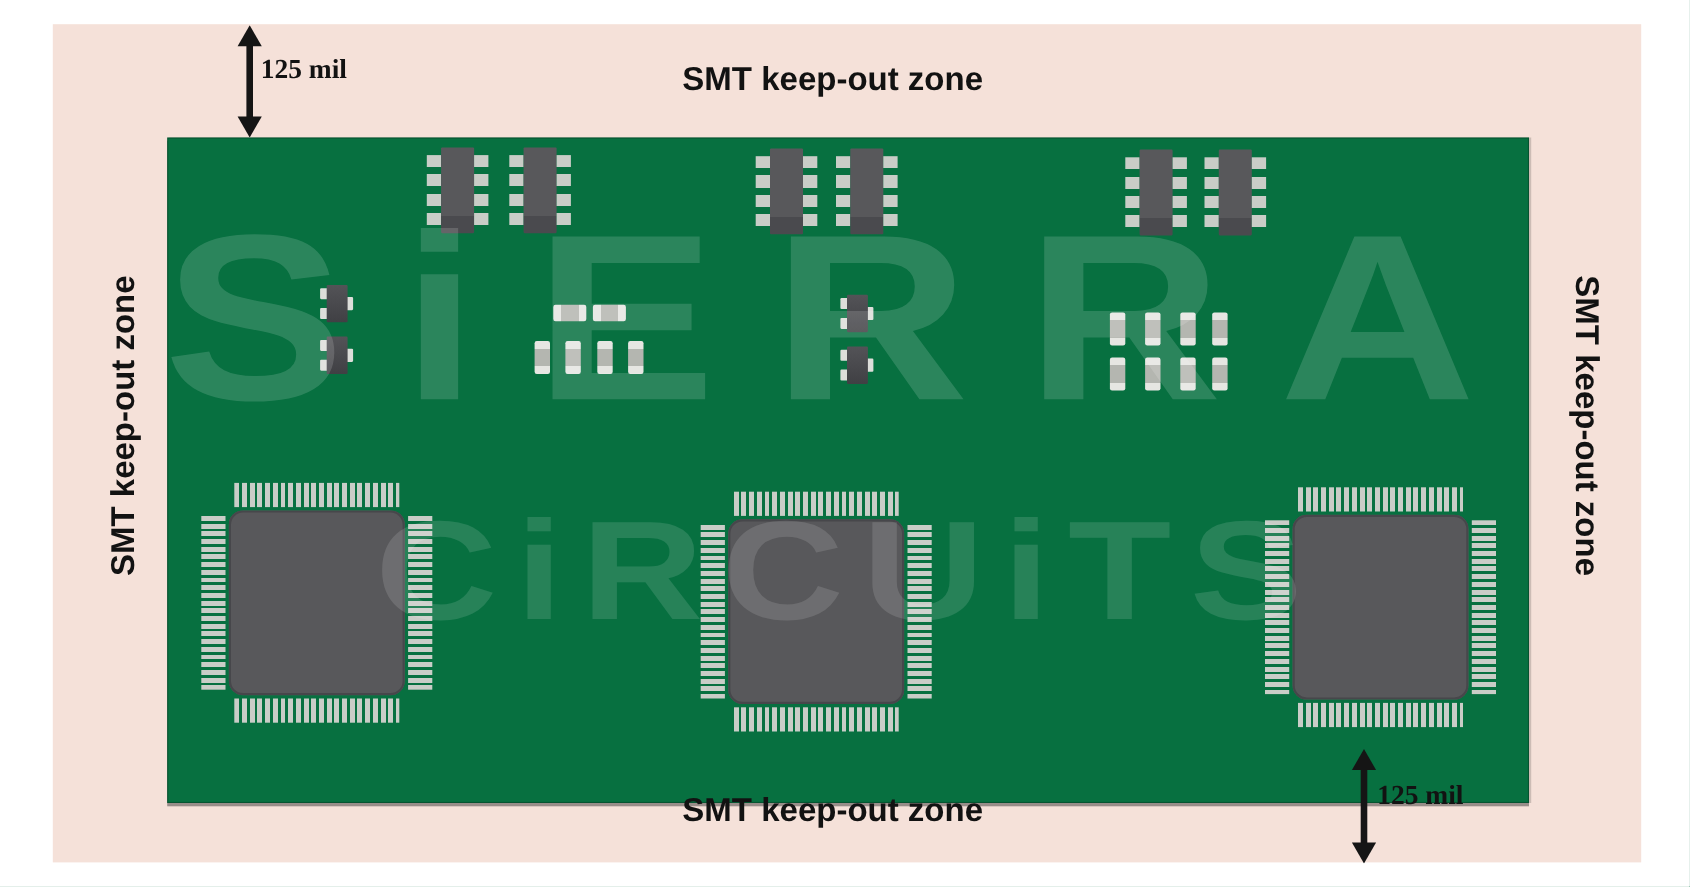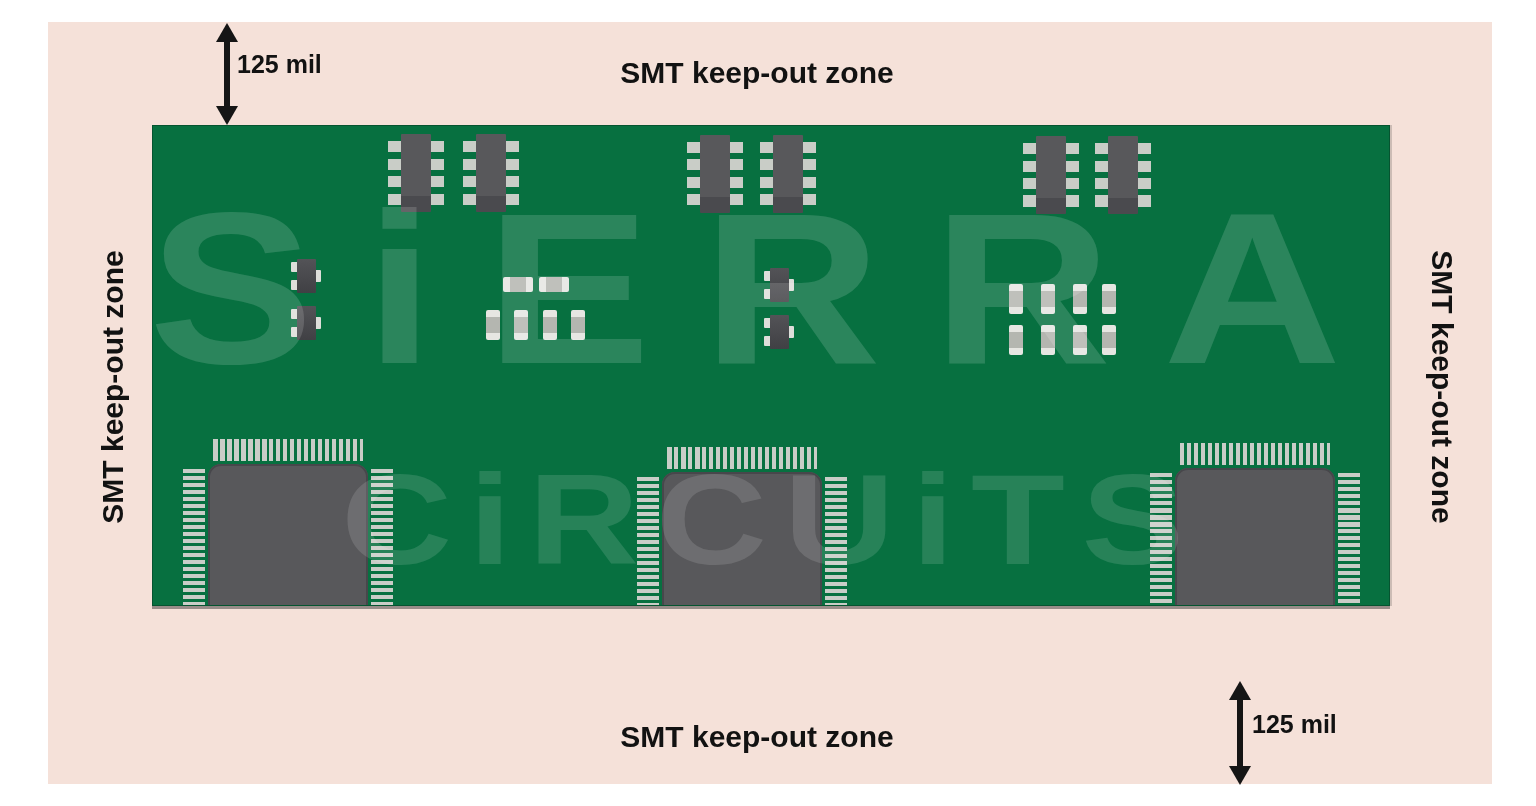--- a/index.html
+++ b/index.html
@@ -2,21 +2,21 @@
 <html style="--keepout_zone_pink: #f5e1d9; --board_green: #077040; --component_body_gray: #58585b; --pad_light_gray: #c9cdc7; --label_black: #121212;"><head>
 <meta charset="utf-8">
 <style>
   html,body{margin:0;padding:0;background:#ffffff;}
   *{box-sizing:border-box;font-family:"Liberation Sans",sans-serif;}
   .canvas{position:relative;width:1536px;height:806px;background:#ffffff;overflow:hidden;}
 
   .keepout{position:absolute;left:48px;top:22px;width:1444px;height:762px;
     background:var(--keepout_zone_pink,#f5e1d9);}
 
-  .board{position:absolute;left:152px;top:125px;width:1238px;height:481px;
+  .board{position:absolute;left:152px;top:125px;width:1238px;height:605px;
     background:var(--board_green,#077040);overflow:hidden;
     border:1px solid rgba(0,0,0,0.25);
     box-shadow:0 3px 0 rgba(40,40,40,0.45),2px 0 0 rgba(40,40,40,0.2);}
 
   
   .wm{position:absolute;left:0;right:0;text-align:center;font-weight:700;line-height:1;
     color:rgba(255,255,255,0.15);white-space:nowrap;z-index:5;pointer-events:none;}
   .wm1{top:55px;font-size:215px;letter-spacing:45px;transform:scaleX(1.15);}
   .wm2{top:330px;font-size:128px;letter-spacing:14px;color:rgba(255,255,255,0.13);transform:scaleX(1.2);}
 
@@ -54,21 +54,21 @@
 
   
   .zone-title{position:absolute;font-weight:700;font-size:30px;color:var(--label_black,#121212);
     white-space:nowrap;z-index:10;}
   .zone-title.top{left:757px;top:56px;transform:translateX(-50%);}
   .zone-title.bottom{left:757px;top:720px;transform:translateX(-50%);}
   .zone-title.leftside{left:113px;top:387px;transform:translate(-50%,-50%) rotate(-90deg);}
   .zone-title.rightside{left:1442px;top:387px;transform:translate(-50%,-50%) rotate(90deg);}
 
   .dim-label{position:absolute;font-weight:700;font-size:25px;color:var(--label_black,#121212);
-    white-space:nowrap;z-index:10;}
+    white-space:nowrap;z-index:10;font-family:Liberation Serif, serif;}
   .dim-label.top{left:237px;top:50px;}
   .dim-label.bottom{left:1252px;top:710px;}
 
   .arrow{position:absolute;z-index:10;}
   .arrow.top{left:209px;top:23px;}
   .arrow.bottom{left:1222px;top:681px;}
 </style>
 </head>
 <body>
 

